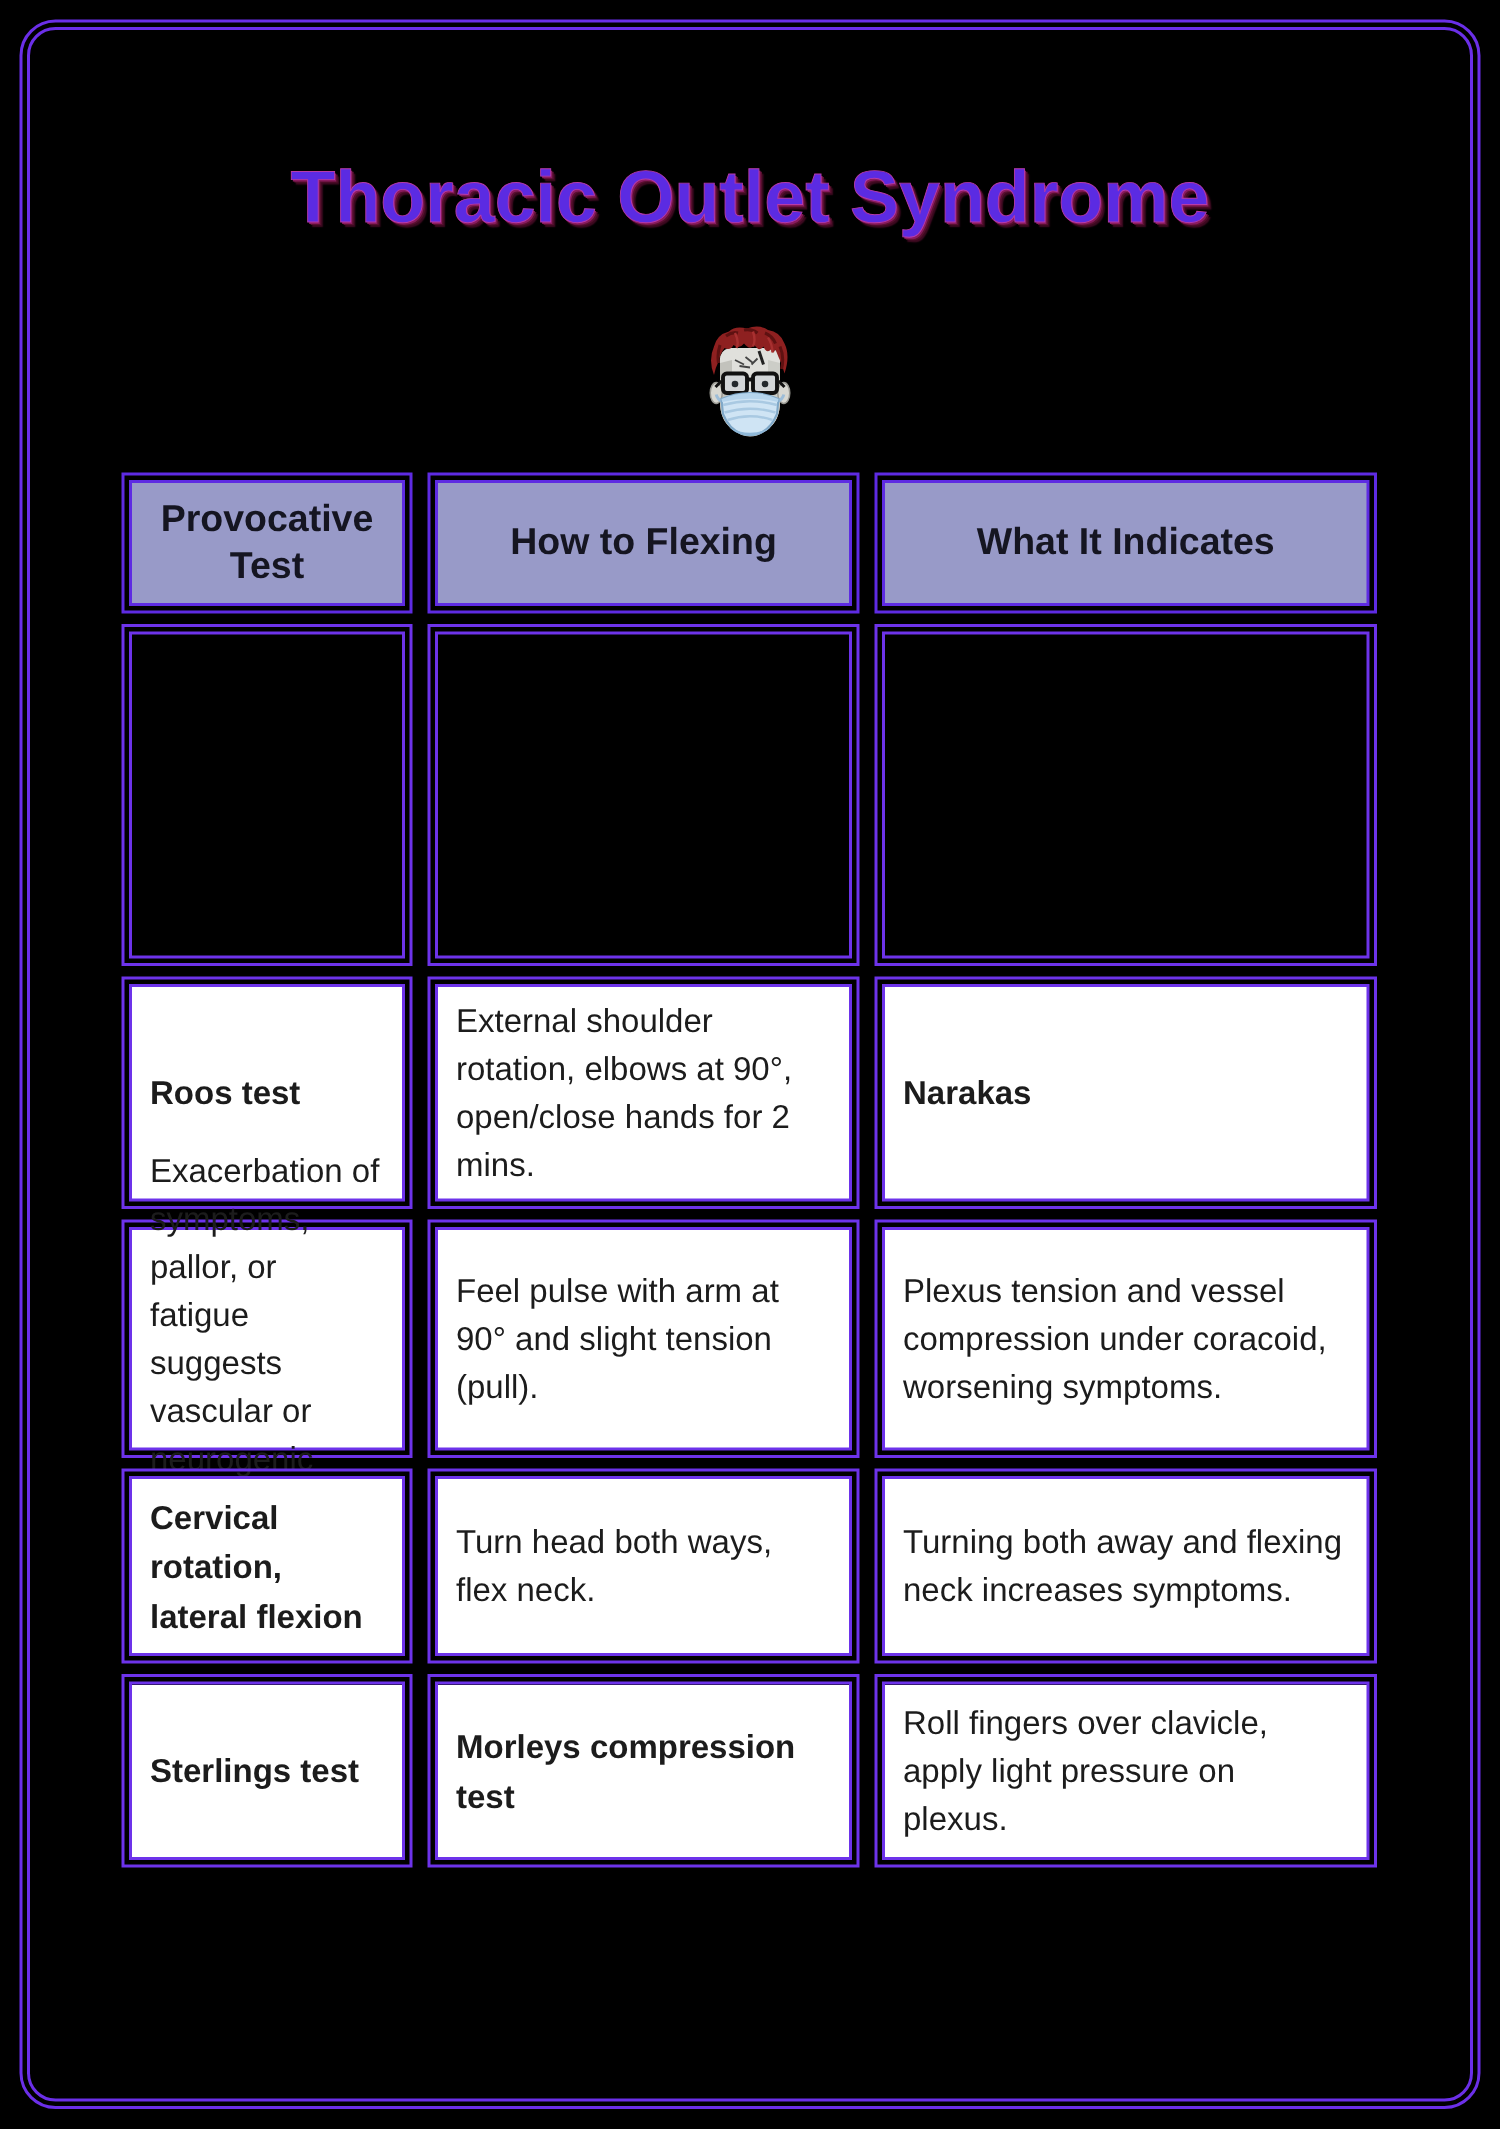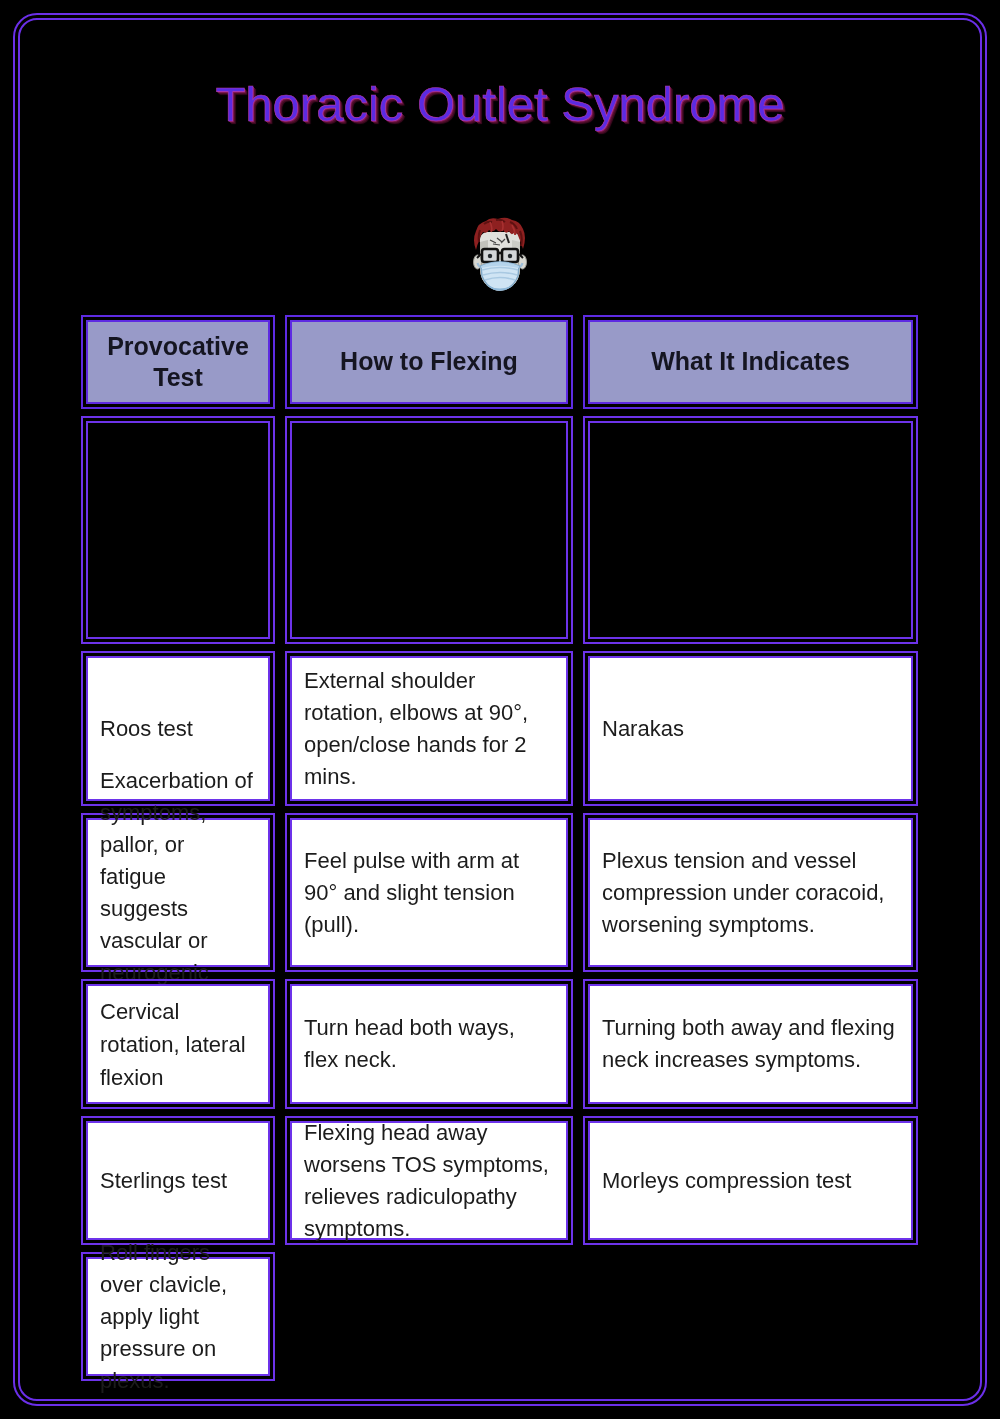--- a/index.html
+++ b/index.html
@@ -12,24 +12,24 @@
   }
   .page-frame {
     position: absolute;
     inset: 13px;
     border: 7px double #6b2fe8;
     border-radius: 24px;
     pointer-events: none;
   }
   .page-title {
     position: absolute;
-    top: 76px; left: 0; right: 0;
+    top: 104px; left: 0; right: 0;
     text-align: center;
     font-size: 49px;
-    font-weight: 400;
+    font-weight: 700;
     letter-spacing: 0px;
     color: #5b2be2;
     -webkit-text-stroke: 0.6px #b83aa8;
     text-shadow: 1px 1px 0 #8a1b5e, 2px 2px 0 #58102f, 3px 3px 1px #400a22;
   }
   .avatar-wrap {
     position: absolute;
     top: 216px; left: 462px;
     width: 76px; height: 82px;
   }
@@ -62,21 +62,21 @@
     background-clip: padding-box;
     border: 7px double #6d33ea;
     display: flex;
     align-items: center;
     color: #1c1c1c;
     font-size: 22px;
     line-height: 32px;
     padding: 8px 12px;
     text-align: left;
   }
-  .cell--test { font-weight: 400; line-height: 33px; }
+  .cell--test { font-weight: 700; line-height: 33px; }
   .cell--empty { background: #000; background-clip: padding-box; }
 </style>
 </head>
 <body>
 
 <div class="page-frame"></div>
 
 <h1 class="page-title">Thoracic Outlet Syndrome</h1>
 
 <div class="avatar-wrap">
@@ -124,16 +124,15 @@
     <div class="cell cell--test">Roos test</div>
     <div class="cell cell--how">External shoulder rotation, elbows at 90°, open/close hands for 2 mins.</div>
     <div class="cell cell--test">Narakas</div>
     <div class="cell cell--indicates">Exacerbation of symptoms, pallor, or fatigue suggests vascular or neurogenic TOS.</div>
     <div class="cell cell--how">Feel pulse with arm at 90° and slight tension (pull).</div>
     <div class="cell cell--indicates">Plexus tension and vessel compression under coracoid, worsening symptoms.</div>
     <div class="cell cell--test">Cervical rotation, lateral flexion</div>
     <div class="cell cell--how">Turn head both ways, flex neck.</div>
     <div class="cell cell--indicates">Turning both away and flexing neck increases symptoms.</div>
     <div class="cell cell--test">Sterlings test</div>
-    <div class="cell cell--indicates">Flexing head away worsens TOS symptoms, relieves radiculopathy symptoms.</div>
     <div class="cell cell--test">Morleys compression test</div>
     <div class="cell cell--how">Roll fingers over clavicle, apply light pressure on plexus.</div>
   </div>
 
 </body></html>

